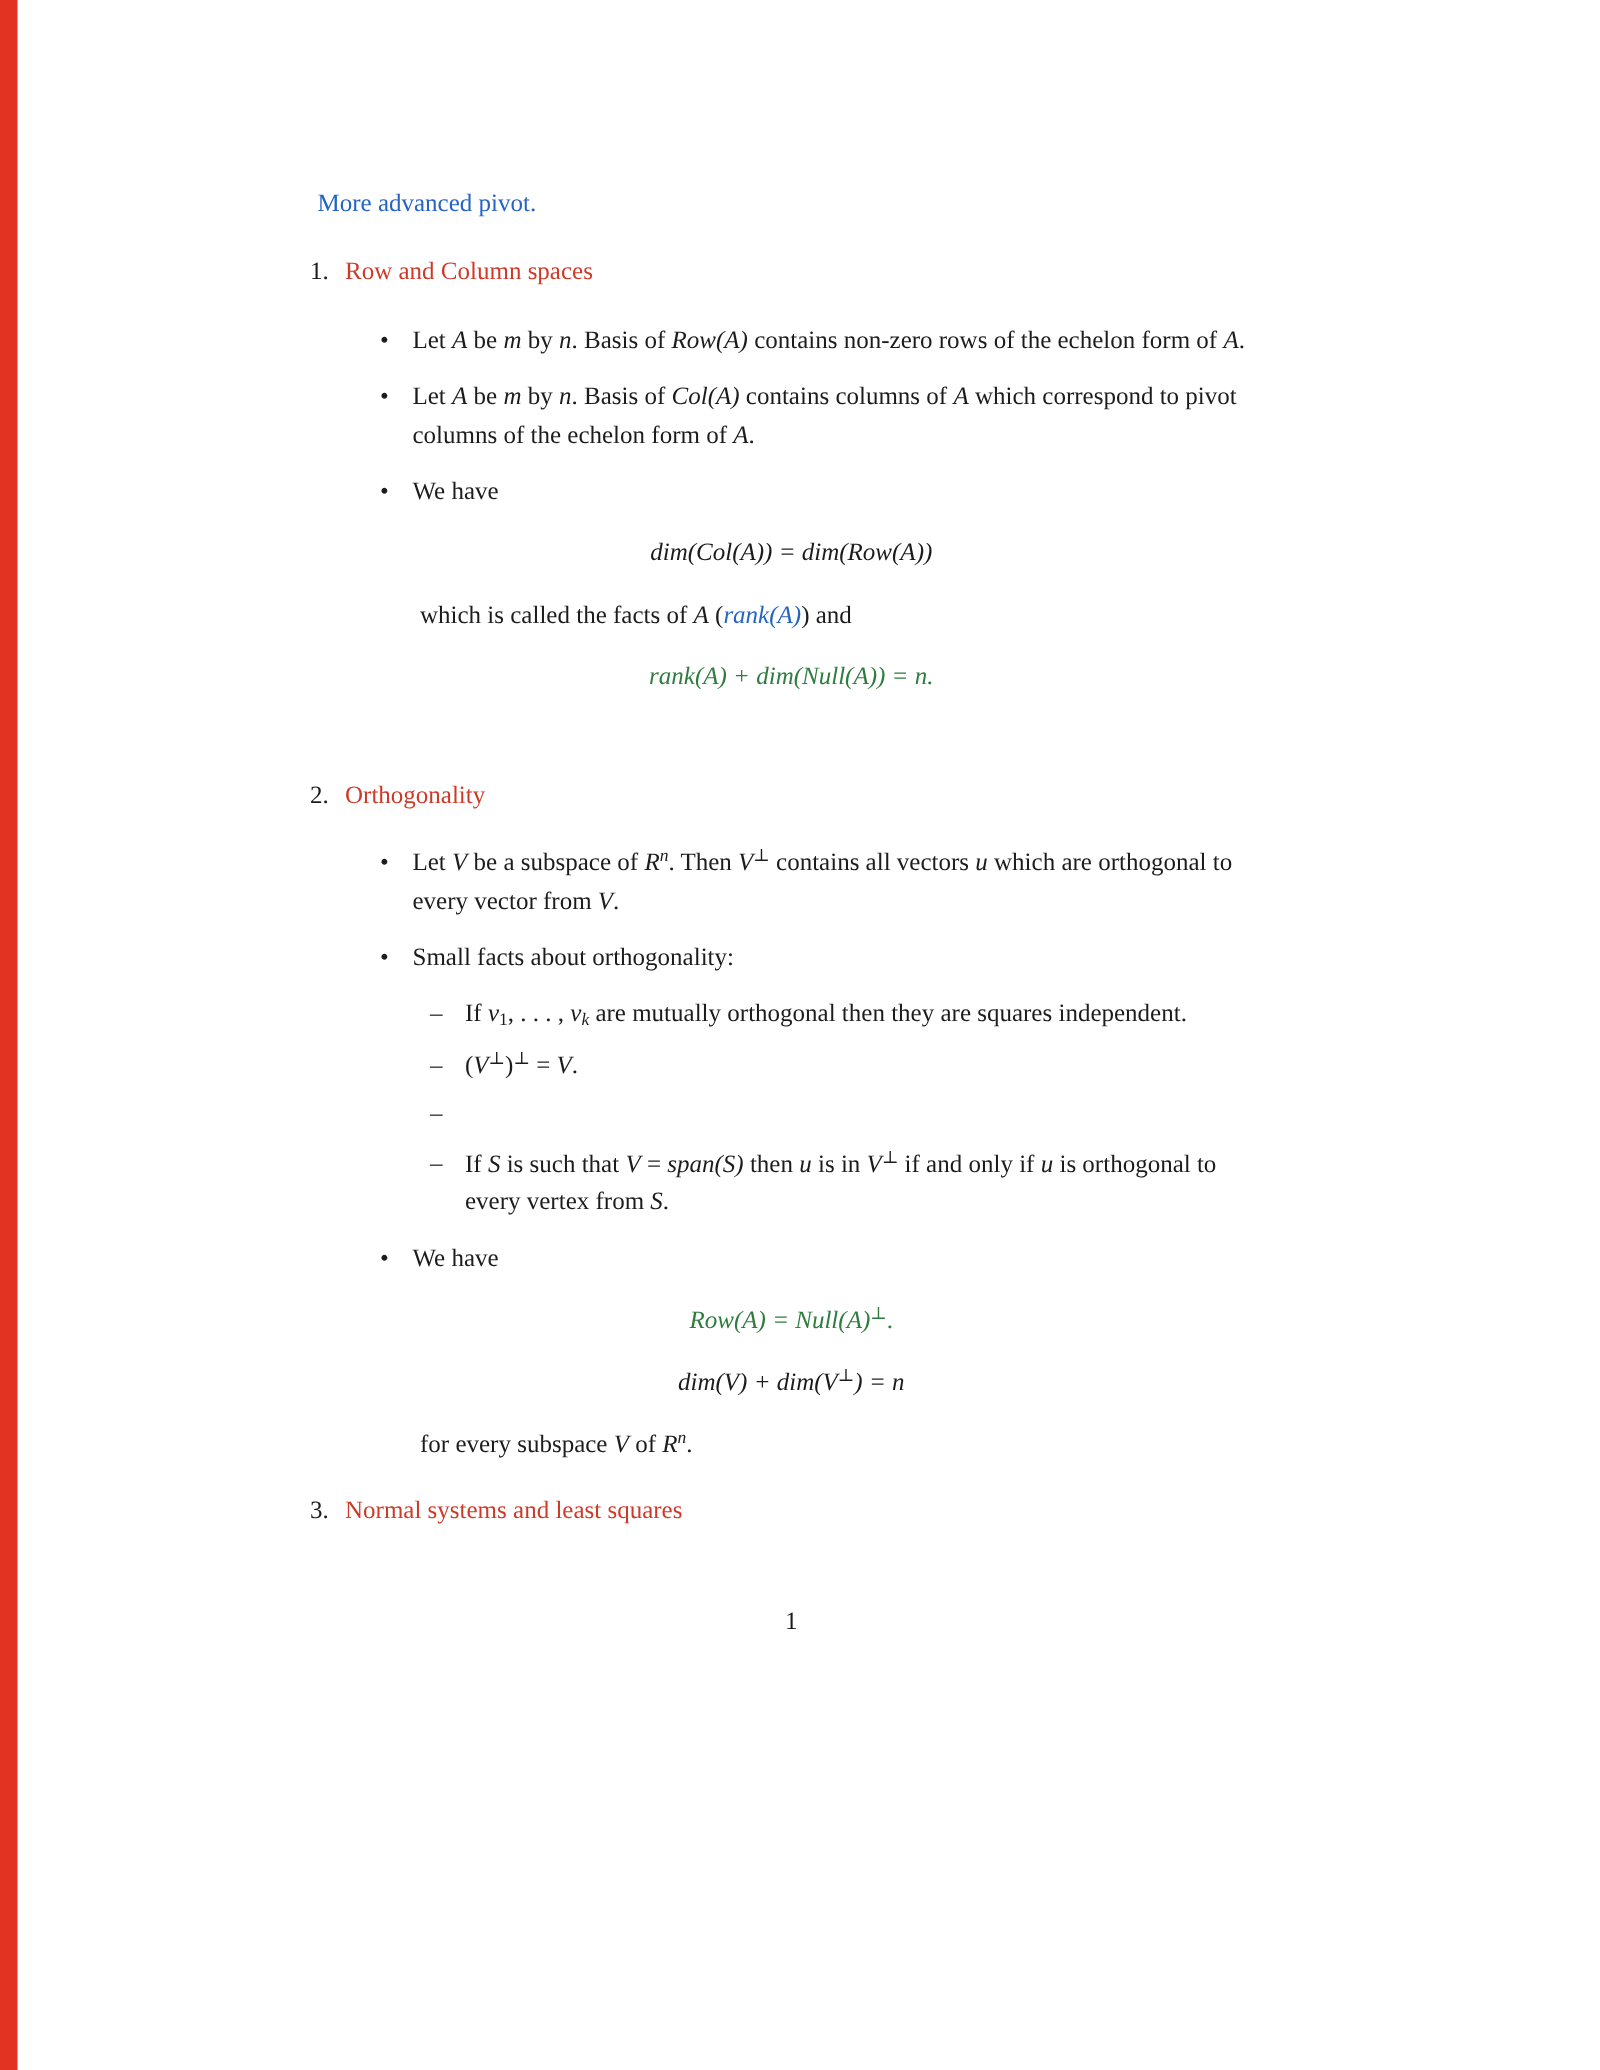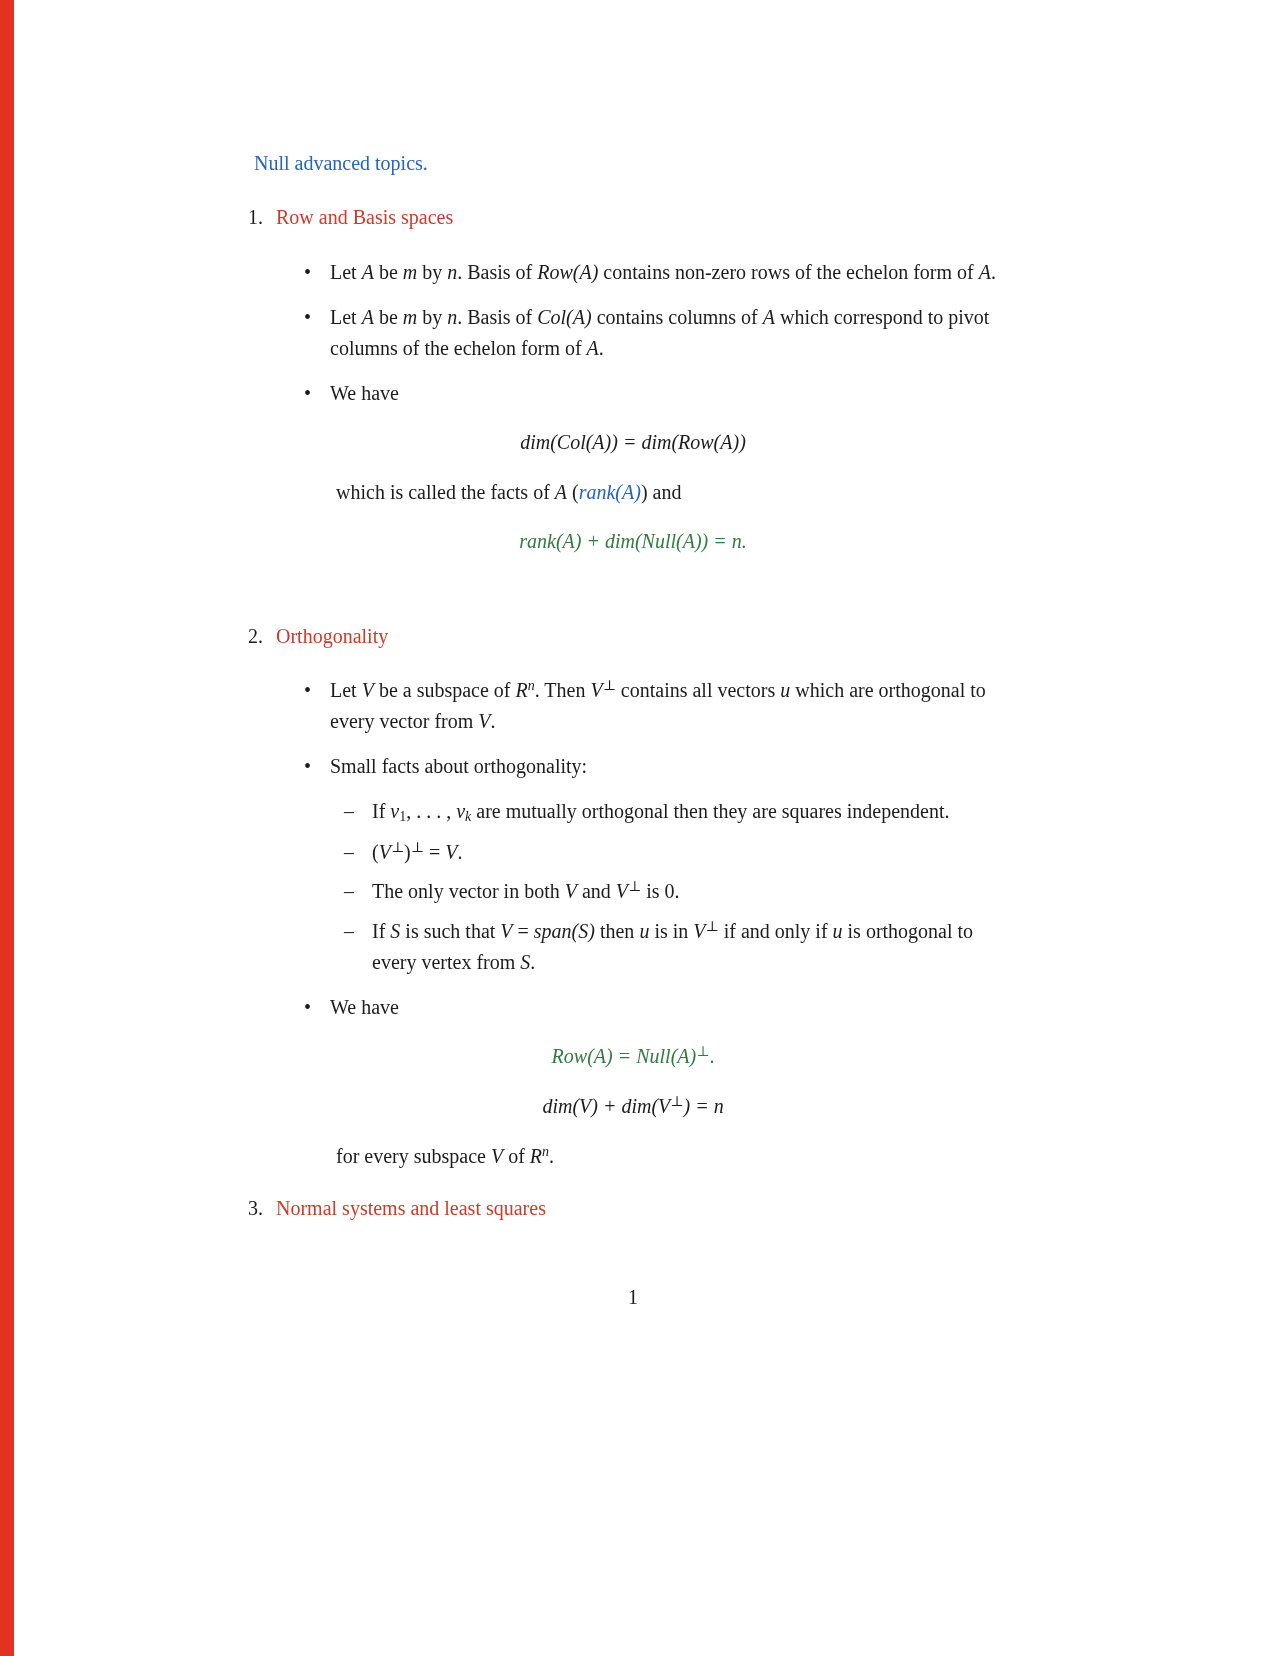--- a/index.html
+++ b/index.html
@@ -41,26 +41,26 @@
   .blue{color:var(--title-blue);}
   .green{color:var(--math-green);}
 </style>
 </head>
 <body>
 
 <div class="red-bar"></div>
 
 <div class="page">
 
-  <p class="title">Null advanced topics.</p>
+  <p class="title">More advanced pivot.</p>
 
   <div class="section sec1">
     <div class="sec-head">
       <span class="sec-num">1.</span>
-      <span class="sec-title">Row and Basis spaces</span>
+      <span class="sec-title">Row and Column spaces</span>
     </div>
     <div class="bullet">
       <span class="marker">•</span>
       <div class="bt"><span class="run">Let </span><span class="run it">A</span><span class="run"> be </span><span class="run it">m</span><span class="run"> by </span><span class="run it">n</span><span class="run">. Basis of </span><span class="run it">Row(A)</span><span class="run"> contains non-zero rows of the echelon form of </span><span class="run it">A</span><span class="run">.</span></div>
     </div>
     <div class="bullet">
       <span class="marker">•</span>
       <div class="bt"><span class="run">Let </span><span class="run it">A</span><span class="run"> be </span><span class="run it">m</span><span class="run"> by </span><span class="run it">n</span><span class="run">. Basis of </span><span class="run it">Col(A)</span><span class="run"> contains columns of </span><span class="run it">A</span><span class="run"> which correspond to pivot columns of the echelon form of </span><span class="run it">A</span><span class="run">.</span></div>
     </div>
     <div class="bullet">
@@ -88,21 +88,20 @@
     <div class="dash">
       <span class="marker">–</span>
       <div class="bt"><span class="run">If </span><span class="run it">v</span><span class="run sub">1</span><span class="run">, . . . , </span><span class="run it">v</span><span class="run it sub">k</span><span class="run"> are mutually orthogonal then they are squares independent.</span></div>
     </div>
     <div class="dash">
       <span class="marker">–</span>
       <div class="bt"><span class="run">(</span><span class="run it">V</span><span class="run sup">⊥</span><span class="run">)</span><span class="run sup">⊥</span><span class="run"> = </span><span class="run it">V</span><span class="run">.</span></div>
     </div>
     <div class="dash">
       <span class="marker">–</span>
-      <div class="bt"><span class="run">The only vector in both </span><span class="run it">V</span><span class="run"> and </span><span class="run it">V</span><span class="run sup">⊥</span><span class="run"> is 0.</span></div>
     </div>
     <div class="dash">
       <span class="marker">–</span>
       <div class="bt"><span class="run">If </span><span class="run it">S</span><span class="run"> is such that </span><span class="run it">V</span><span class="run"> = </span><span class="run it">span(S)</span><span class="run"> then </span><span class="run it">u</span><span class="run"> is in </span><span class="run it">V</span><span class="run sup">⊥</span><span class="run"> if and only if </span><span class="run it">u</span><span class="run"> is orthogonal to every vertex from </span><span class="run it">S</span><span class="run">.</span></div>
     </div>
     <div class="bullet">
       <span class="marker">•</span>
       <div class="bt"><span class="run">We have</span></div>
     </div>
     <div class="equation"><span class="run it green">Row(A) = Null(A)</span><span class="run sup green">⊥</span><span class="run green">.</span></div>

